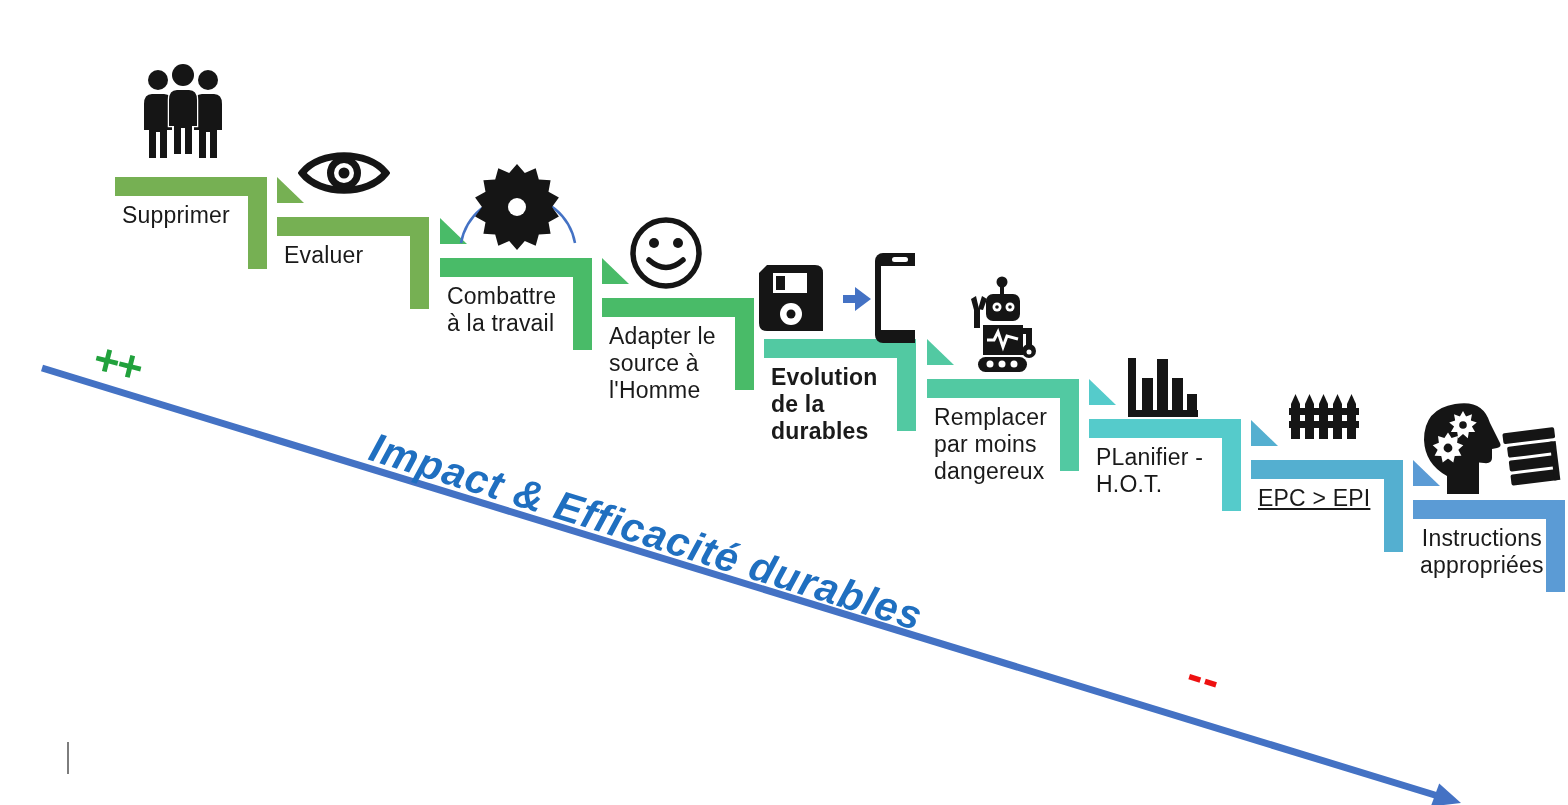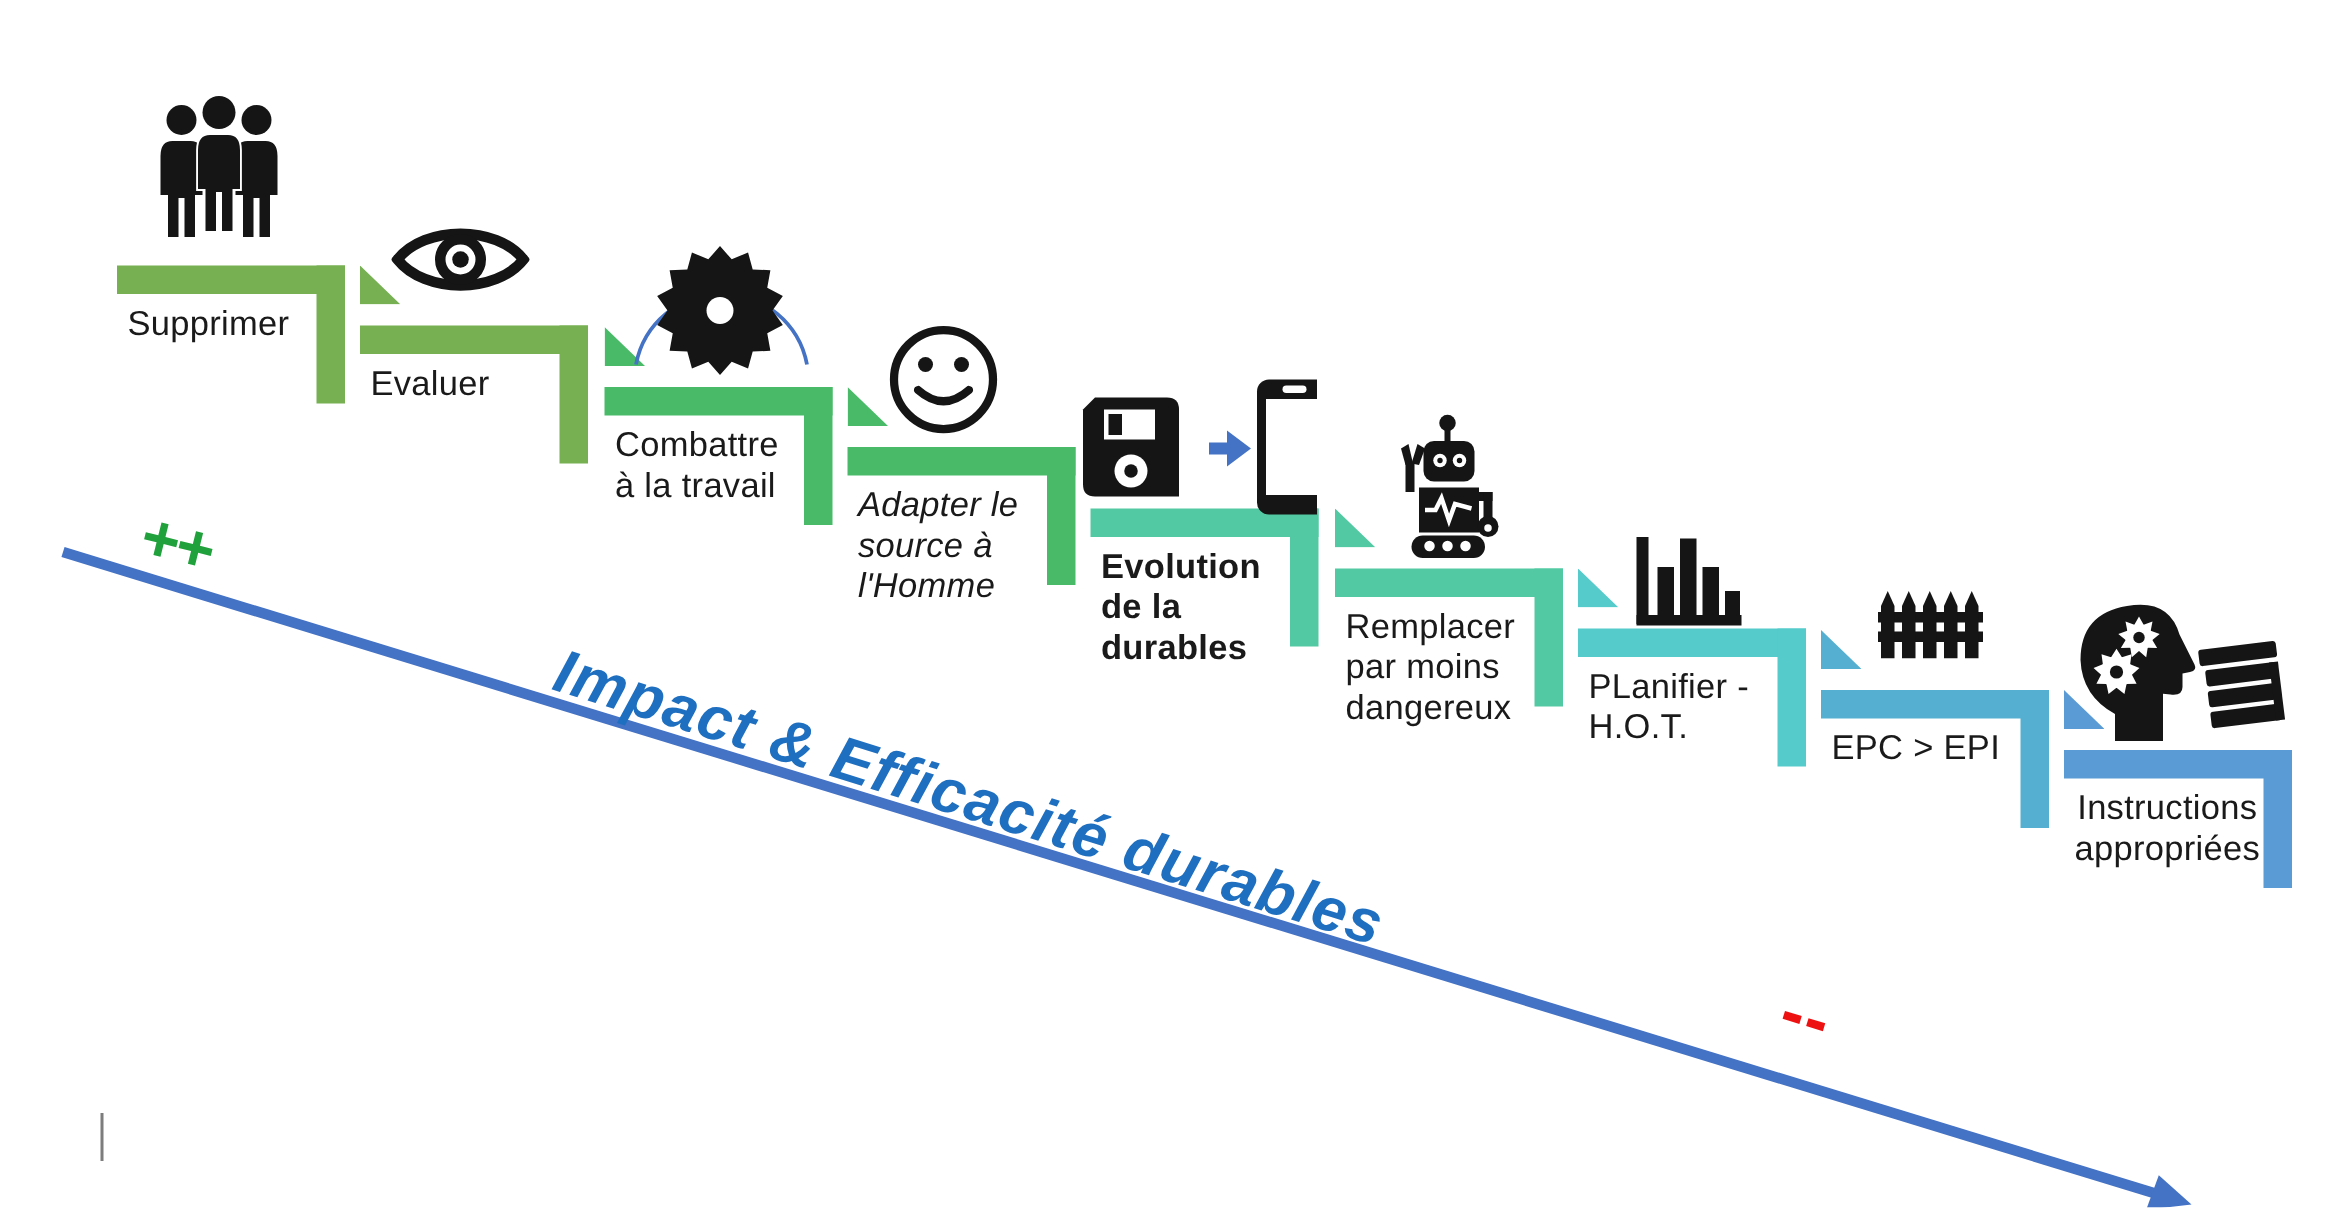--- a/index.html
+++ b/index.html
@@ -1,18 +1,18 @@
 <!DOCTYPE html>
 <html><head>
 <meta charset="utf-8">
 <style>
   html,body{margin:0;padding:0;background:#fff;}
   #canvas{position:relative;width:1568px;height:805px;background:#ffffff;overflow:hidden;
           font-family:"Liberation Sans", sans-serif;}
-  .bar,.vbar,.tri,.icon-box,.step-label{position:absolute;}
+  .bar,.vbar,.tri,.icon-box,.step-label{position:absolute;margin-left:37px;}
   .tri{clip-path:polygon(0 0,0 100%,100% 100%);}
   .step-label{font-size:23px;line-height:27px;color:#1a1a1a;white-space:nowrap;letter-spacing:0.2px;}
   #trend-svg{position:absolute;left:0;top:0;}
   #trend-label{position:absolute;left:378px;top:424px;transform:rotate(17.3deg);transform-origin:0 0;
     font-size:41px;font-weight:bold;font-style:italic;letter-spacing:1px;white-space:nowrap;}
   #plus-label{position:absolute;left:94px;top:338px;transform:rotate(14deg);
     font-size:44px;font-weight:800;letter-spacing:-2px;}
   #minus-label{position:absolute;left:1188px;top:650px;transform:rotate(17deg);
     font-size:46px;font-weight:800;letter-spacing:1px;}
   #text-cursor{position:absolute;left:67px;top:742px;width:2px;height:32px;background:#7d7d7d;}
@@ -79,21 +79,21 @@
       <div class="bar" style="left: 565px; top: 298px; width: 152px; height: 19px; background: rgb(73, 187, 104);"></div>
       <div class="vbar" style="left: 698px; top: 298px; width: 19px; height: 92px; background: rgb(73, 187, 104);"></div>
       <div class="icon-box" style="left: 591px; top: 215px;">
         <svg width="76" height="76" viewBox="0 0 76 76">
    <circle cx="38" cy="38" r="33" fill="#fff" stroke="#151515" stroke-width="5.5"></circle>
    <circle cx="26" cy="28" r="5" fill="#151515"></circle>
           <circle cx="50" cy="28" r="5" fill="#151515"></circle>
    <path d="M21,45 Q38,60 55,45" fill="none" stroke="#151515" stroke-width="5.5" stroke-linecap="round"></path>
         </svg>
       </div>
-      <div class="step-label" style="left: 572px; top: 323px; font-style: italic;">
+      <div class="step-label" style="left: 572px; top: 323px;">
         <div>Adapter le</div>
         <div>source à</div>
         <div>l'Homme</div>
       </div>
       <div class="tri" style="left: 727px; top: 299px; width: 27px; height: 26px; background: rgb(82, 201, 162);"></div>
       <div class="bar" style="left: 727px; top: 339px; width: 152px; height: 19px; background: rgb(82, 201, 162);"></div>
       <div class="vbar" style="left: 860px; top: 339px; width: 19px; height: 92px; background: rgb(82, 201, 162);"></div>
       <div class="icon-box" style="left: 720px; top: 251px;">
         <svg width="158" height="94" viewBox="0 0 158 94">
    <path d="M10,14 L58,14 Q66,14 66,22 L66,80 L10,80 Q2,80 2,72 L2,22 Z" fill="#151515"></path>
@@ -174,21 +174,21 @@
             <rect x="0" y="14" width="70" height="7"></rect>
             <rect x="0" y="27" width="70" height="7"></rect>
    <polygon points="2,10 6.5,0 11,10 11,45 2,45"></polygon>
             <polygon points="16,10 20.5,0 25,10 25,45 16,45"></polygon>
             <polygon points="30,10 34.5,0 39,10 39,45 30,45"></polygon>
             <polygon points="44,10 48.5,0 53,10 53,45 44,45"></polygon>
             <polygon points="58,10 62.5,0 67,10 67,45 58,45"></polygon>
           </g>
         </svg>
       </div>
-      <div class="step-label" style="left: 1221px; top: 485px;">
+      <div class="step-label" style="left: 1221px; top: 485px; text-decoration: underline;">
         <div>EPC &gt; EPI</div>
       </div>
       <div class="tri" style="left: 1376px; top: 460px; width: 27px; height: 26px; background: rgb(91, 155, 213);"></div>
       <div class="bar" style="left: 1376px; top: 500px; width: 152px; height: 19px; background: rgb(91, 155, 213);"></div>
       <div class="vbar" style="left: 1509px; top: 500px; width: 19px; height: 92px; background: rgb(91, 155, 213);"></div>
       <div class="icon-box" style="left: 1374px; top: 396px;">
         <svg width="150" height="102" viewBox="0 0 150 102">
    <path d="M36,98 L36,80 Q14,68 13,44 Q13,13 44,8 Q72,3 79,27 L89,47 Q91,51 86,52 L81,53 L81,62 Q81,68 73,67 L68,66.5 L68,98 Z" fill="#151515"></path>
    <polygon points="52.0,15.0 55.1,20.5 61.0,18.3 59.8,24.5 65.8,26.6 60.9,30.6 64.1,36.0 57.8,35.9 56.8,42.2 52.0,38.0 47.2,42.2 46.2,35.9 39.9,36.0 43.1,30.6 38.2,26.6 44.2,24.5 43.0,18.3 48.9,20.5" fill="#fff"></polygon>
           <circle cx="52" cy="29" r="9" fill="#fff"></circle>

